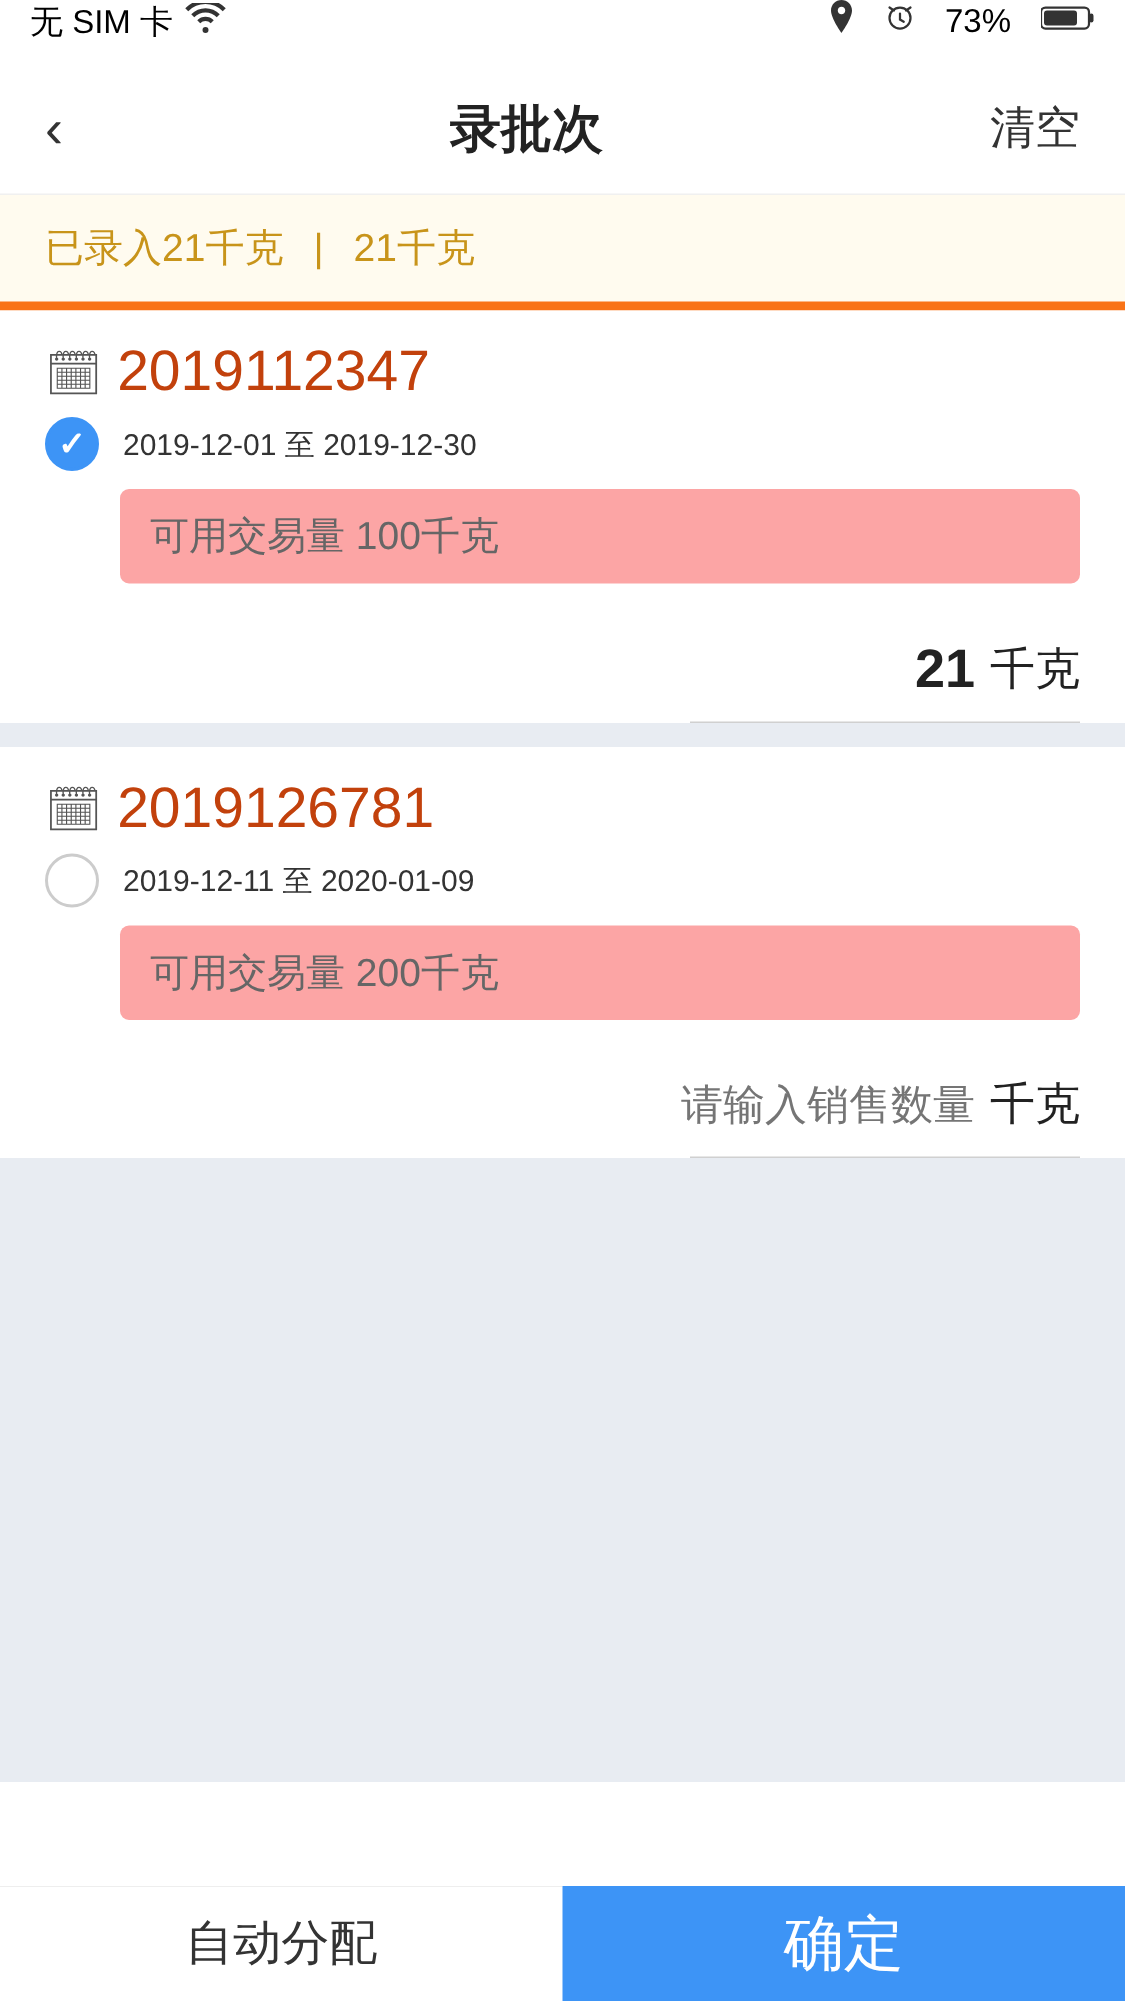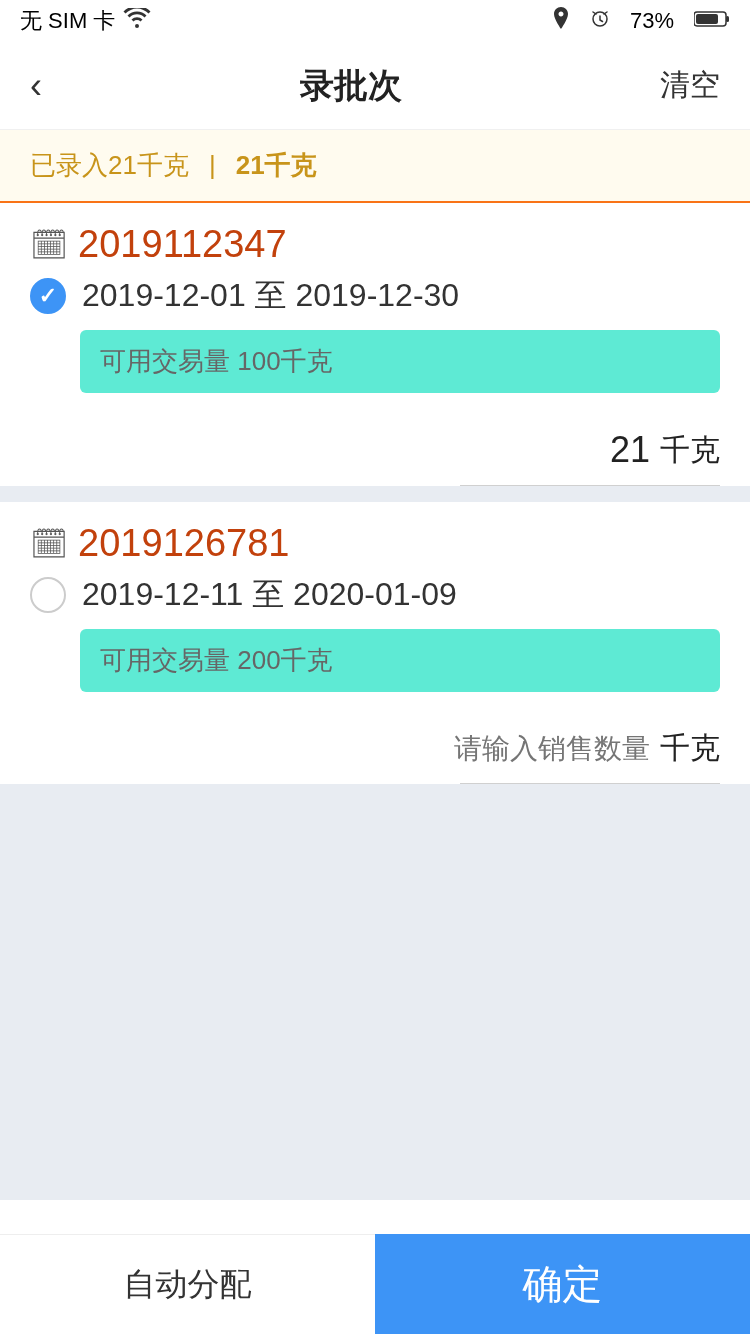--- a/index.html
+++ b/index.html
@@ -12,21 +12,21 @@
       position: relative;
       overflow-x: hidden;
     }
 
     
     .status-bar {
       width: 750px;
       height: 42px;
       background: #fff;
       display: flex;
-      align-items: center;
+      align-items: flex-start;
       justify-content: space-between;
       padding: 0 20px;
       font-size: 22px;
       font-weight: 500;
     }
     .status-left {
       display: flex;
       align-items: center;
       gap: 8px;
       font-size: 22px;
@@ -70,35 +70,35 @@
       cursor: pointer;
     }
 
     
     .summary-banner {
       background: #fffbef;
       padding: 18px 30px;
       display: flex;
       align-items: center;
       gap: 0;
-      border-bottom: 2px solid #f97316;
+      border-bottom: 6px solid #f97316;
     }
     .summary-recorded {
       font-size: 26px;
       color: #c8941a;
     }
     .summary-divider {
       color: #c8941a;
       font-size: 26px;
       margin: 0 20px;
     }
     .summary-value {
       font-size: 26px;
       color: #c8941a;
-      font-weight: 700;
+      font-weight: 400;
     }
 
     
     .batch-item {
       background: #fff;
       padding: 20px 30px 0 30px;
     }
     .batch-header {
       display: flex;
       align-items: center;
@@ -133,45 +133,45 @@
     .radio-circle.checked {
       background: #3d94f6;
       border-color: #3d94f6;
     }
     .radio-check {
       color: #fff;
       font-size: 22px;
       font-weight: bold;
     }
     .batch-date {
-      font-size: 32px;
+      font-size: 20px;
       color: #333;
     }
     .batch-available {
-      background: #5eead4;
+      background: #fca5a5;
       border-radius: 6px;
       padding: 14px 20px;
       margin: 0 0 0 0;
       font-size: 26px;
       color: #666;
       width: 100%;
     }
 
     
     .quantity-row {
       display: flex;
       align-items: center;
       justify-content: flex-end;
       padding: 20px 30px 14px 30px;
       gap: 10px;
     }
     .quantity-value {
       font-size: 36px;
       color: #222;
-      font-weight: 400;
+      font-weight: 700;
     }
     .quantity-unit {
       font-size: 30px;
       color: #222;
     }
     .quantity-divider {
       height: 1px;
       background: #d0d0d0;
       width: 260px;
       margin: 0 30px 0 auto;
@@ -218,21 +218,21 @@
       flex: 1;
       min-height: 400px;
     }
 
     
     .bottom-bar {
       position: fixed;
       bottom: 0;
       left: 0;
       width: 750px;
-      height: 100px;
+      height: 77px;
       display: flex;
       background: #fff;
     }
     .btn-auto {
       flex: 1;
       height: 100%;
       background: #fff;
       border: none;
       font-size: 32px;
       color: #333;

